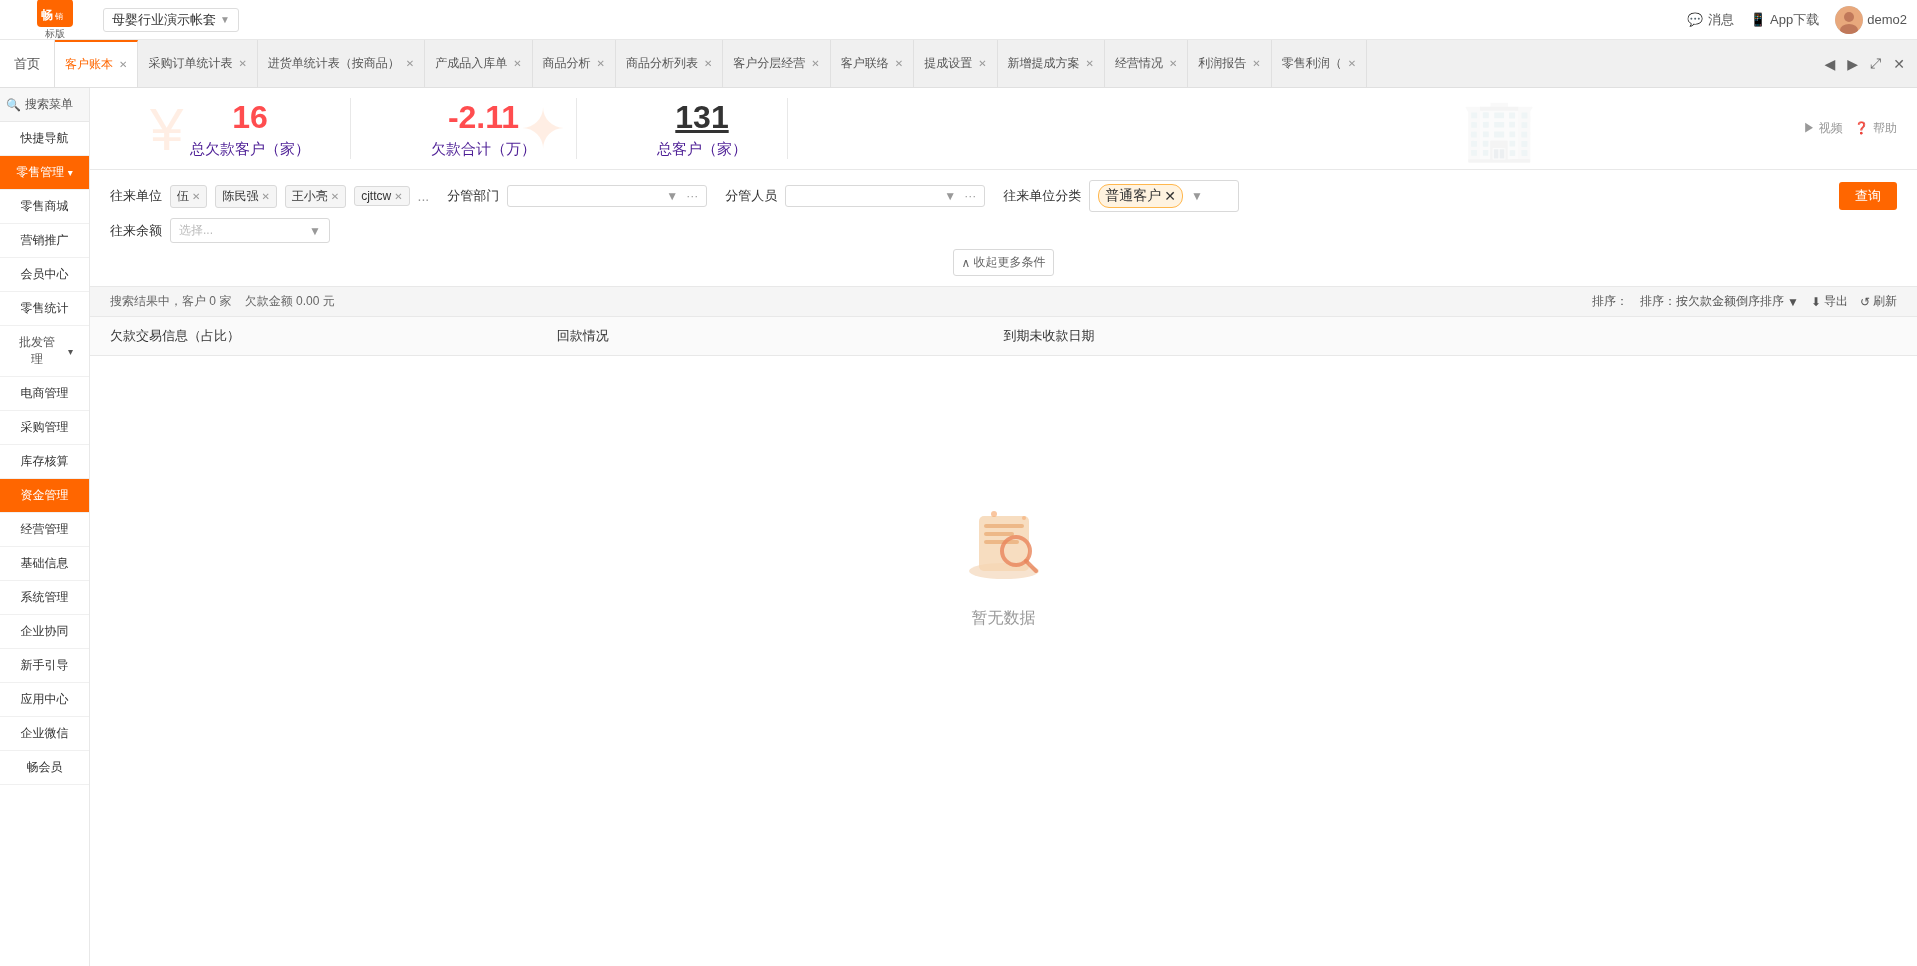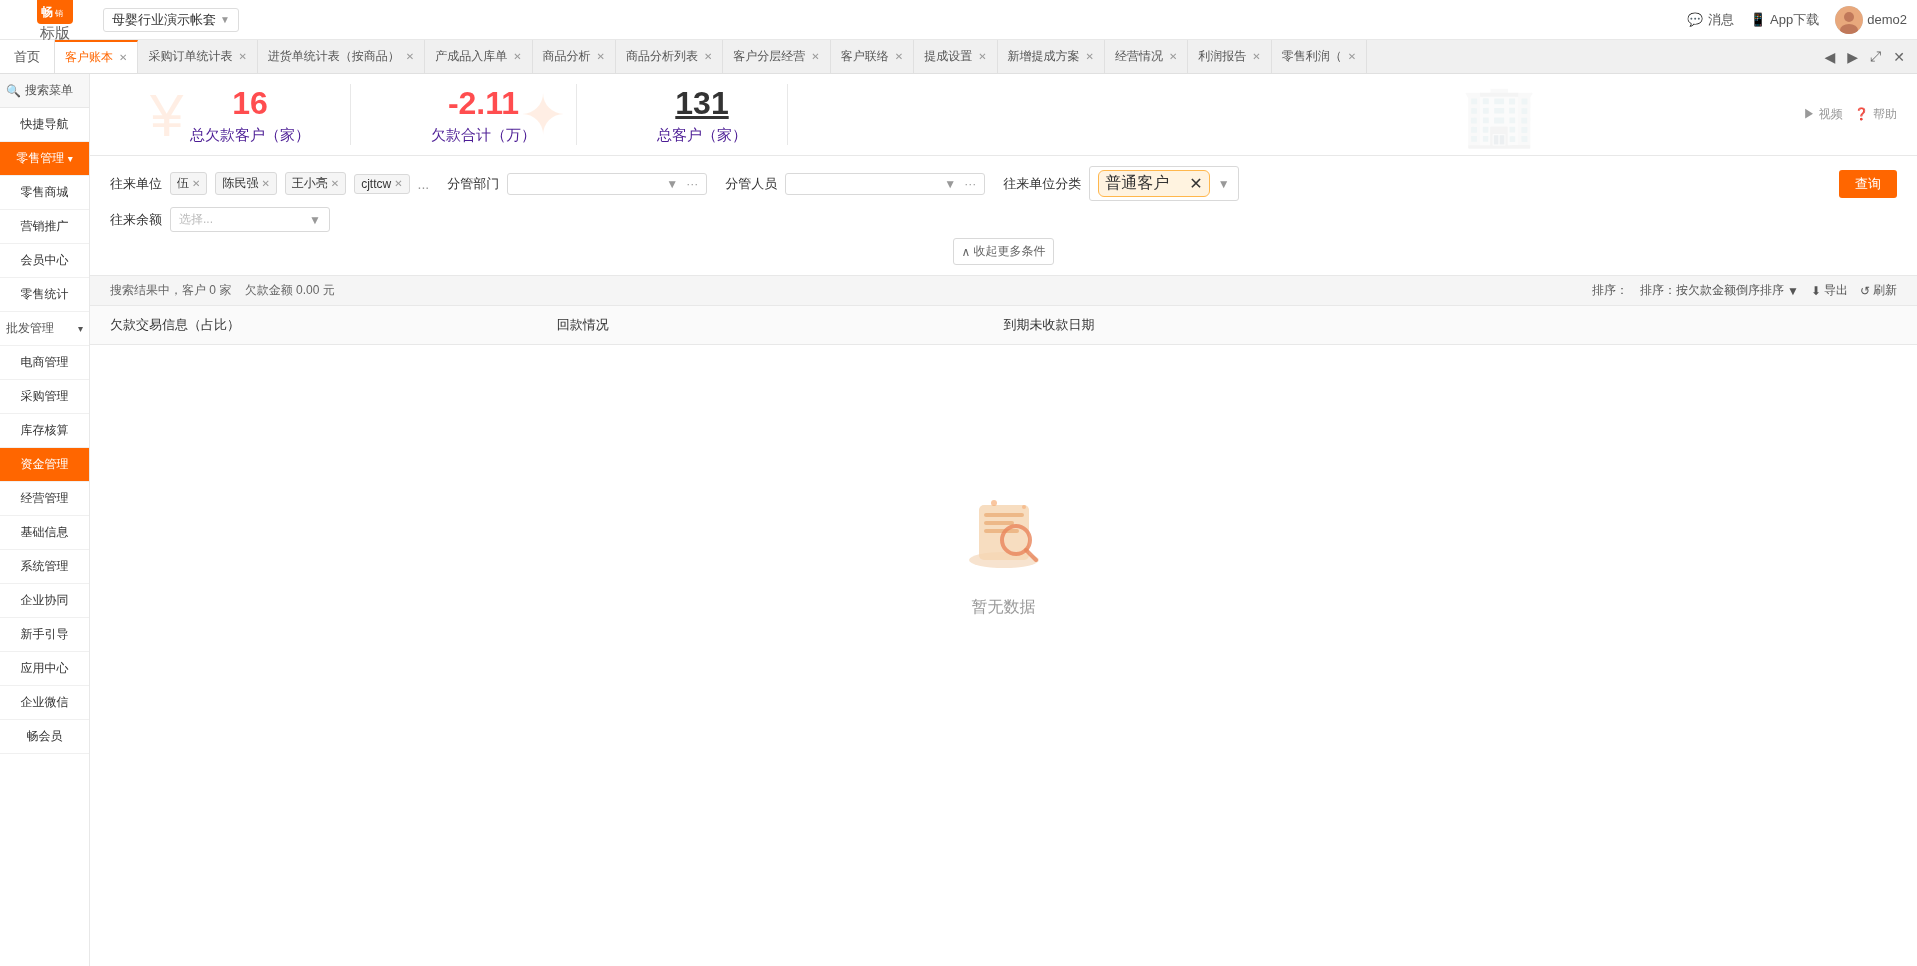--- a/index.html
+++ b/index.html
@@ -24,21 +24,21 @@
       flex-shrink: 0;
     }
     .logo-icon {
       width: 36px;
       height: 28px;
       display: flex;
       align-items: center;
       justify-content: center;
     }
     .logo-icon svg { width: 100%; height: 100%; }
-    .logo-text { font-size: 15px; color: #666; }
+    .logo-text { font-size: 10px; color: #666; }
     .dropdown-selector {
       display: flex;
       align-items: center;
       background: #fff;
       border: 1px solid #ddd;
       border-radius: 3px;
       padding: 2px 8px;
       cursor: pointer;
       font-size: 13px;
       color: #333;
@@ -67,21 +67,21 @@
       background: #ccc;
       display: flex;
       align-items: center;
       justify-content: center;
       overflow: hidden;
     }
 
     
     .tab-bar {
       background: #f0f0f0;
-      height: 34px;
+      height: 48px;
       display: flex;
       align-items: stretch;
       border-bottom: 1px solid #e0e0e0;
       flex-shrink: 0;
       overflow: hidden;
     }
     .tab-item {
       display: flex;
       align-items: center;
       padding: 0 10px;
@@ -166,21 +166,21 @@
     .sidebar-nav-item.quick { color: #333; }
     .sidebar-nav-item.active {
       background: #ff6600;
       color: #fff;
     }
     .sidebar-nav-item.active-parent {
       background: #ff6600;
       color: #fff;
     }
     .sidebar-section {
-      padding: 8px 6px;
+      padding: 8px 16px;
       font-size: 12px;
       color: #555;
       text-align: center;
       cursor: pointer;
       border-bottom: 1px solid #f0f0f0;
       display: flex;
       align-items: center;
       justify-content: space-between;
       gap: 10px;
     }
@@ -286,25 +286,25 @@
       padding: 5px 16px;
       font-size: 13px;
       cursor: pointer;
       margin-left: auto;
     }
     .filter-tag-active {
       display: flex;
       align-items: center;
       background: #fff3e0;
       border: 1px solid #ffb74d;
-      border-radius: 6px;
+      border-radius: 11px;
       padding: 2px 6px;
-      font-size: 16px;
+      font-size: 14px;
       color: #333;
-      gap: 20px;
+      gap: 3px;
     }
     .collapse-btn {
       display: flex;
       align-items: center;
       gap: 3px;
       color: #666;
       font-size: 12px;
       cursor: pointer;
       padding: 4px 8px;
       border: 1px solid #d9d9d9;

